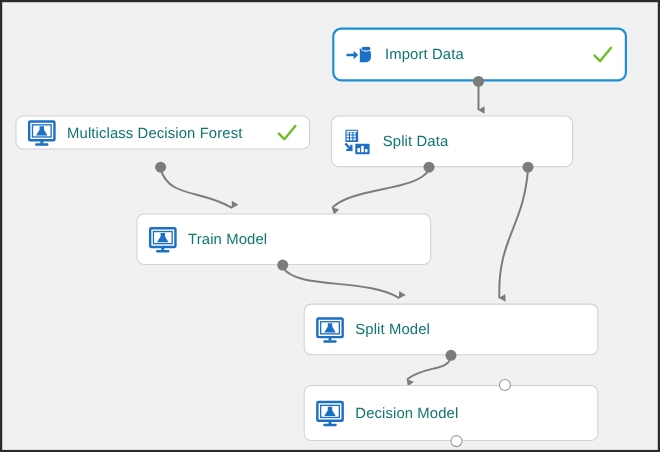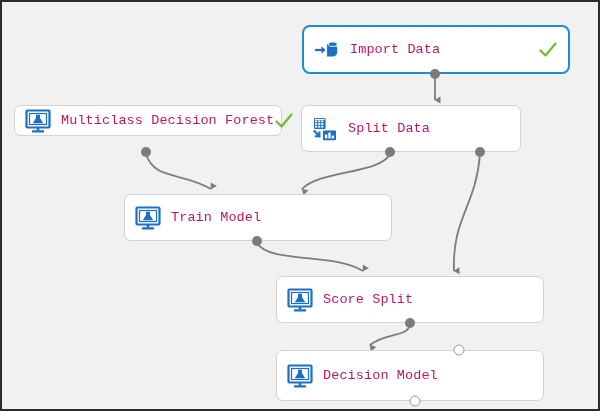--- a/index.html
+++ b/index.html
@@ -45,24 +45,23 @@
   }
   .node-icon {
     width: 26px;
     height: 26px;
     flex: 0 0 26px;
     display: block;
     margin-right: 10px;
   }
   .node-label {
     font-size: 13.5px;
-    color: #be185d;
+    color: #0f766e;
     white-space: nowrap;
     letter-spacing: 0.1px;
-    font-family: Liberation Mono, monospace;
   }
   .node-check {
     margin-left: auto;
     width: 20px;
     height: 20px;
     flex: 0 0 20px;
   }
   .port {
     position: absolute;
     width: 10px;
@@ -161,21 +160,21 @@
         <span class="node-label">Train Model</span>
       </div>
       <div class="node" style="left: 274px; top: 274px; width: 268px; height: 47px;">
         <svg class="node-icon" viewBox="0 0 26 26">
           <rect x="1.5" y="2.5" width="23" height="17" rx="1" fill="#ffffff" stroke="#1b6fc4" stroke-width="2.2"></rect>
           <rect x="4.5" y="5.5" width="17" height="11" fill="#ffffff" stroke="#1b6fc4" stroke-width="1.2"></rect>
           <path d="M11 6.8 h4 v3.1 l3.2 5.3 h-10.4 l3.2 -5.3 z" fill="#1b6fc4"></path>
           <rect x="11.7" y="19.5" width="2.6" height="3.2" fill="#1b6fc4"></rect>
           <rect x="7" y="22.3" width="12" height="2.2" rx="0.6" fill="#1b6fc4"></rect>
         </svg>
-        <span class="node-label">Score Split</span>
+        <span class="node-label">Split Model</span>
       </div>
       <div class="node" style="left: 274px; top: 348px; width: 268px; height: 51px;">
         <svg class="node-icon" viewBox="0 0 26 26">
           <rect x="1.5" y="2.5" width="23" height="17" rx="1" fill="#ffffff" stroke="#1b6fc4" stroke-width="2.2"></rect>
           <rect x="4.5" y="5.5" width="17" height="11" fill="#ffffff" stroke="#1b6fc4" stroke-width="1.2"></rect>
           <path d="M11 6.8 h4 v3.1 l3.2 5.3 h-10.4 l3.2 -5.3 z" fill="#1b6fc4"></path>
           <rect x="11.7" y="19.5" width="2.6" height="3.2" fill="#1b6fc4"></rect>
           <rect x="7" y="22.3" width="12" height="2.2" rx="0.6" fill="#1b6fc4"></rect>
         </svg>
         <span class="node-label">Decision Model</span>

